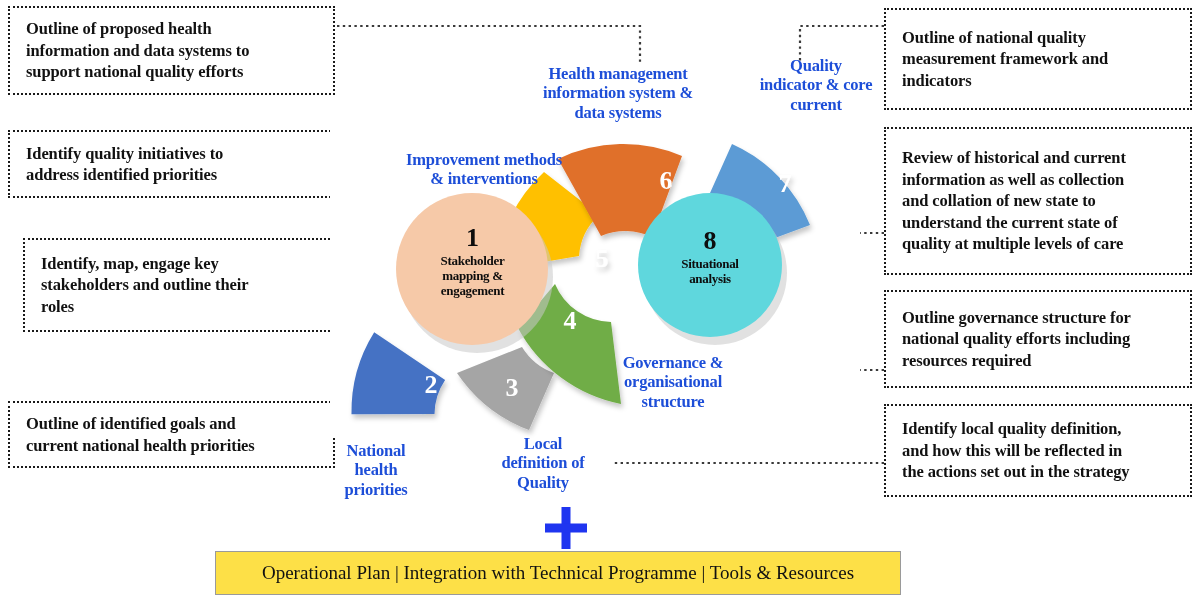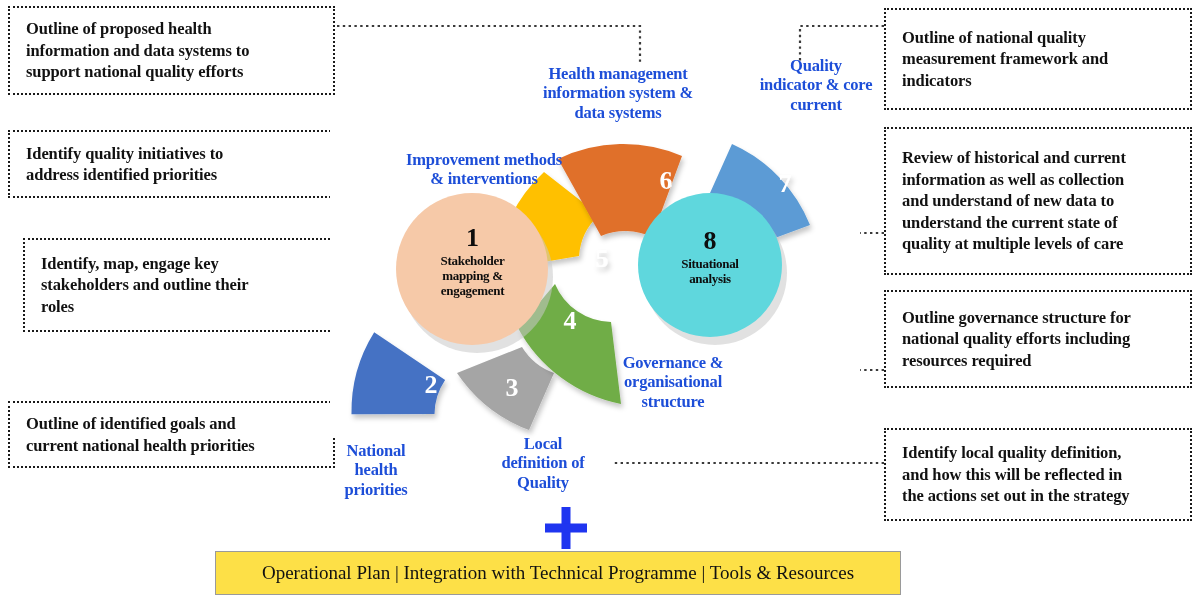--- a/index.html
+++ b/index.html
@@ -113,35 +113,35 @@
       <span>Outline of national quality</span>
       <span>measurement framework and</span>
       <span>indicators</span>
     </div>
   </div>
 
   <div class="desc-box" style="left:884px;top:127px;width:308px;height:148px;">
     <div>
       <span>Review of historical and current</span>
       <span>information as well as collection</span>
-      <span>and understand of new data to</span>
+      <span>and collation of new state to</span>
       <span>understand the current state of</span>
       <span>quality at multiple levels of care</span>
     </div>
   </div>
 
   <div class="desc-box" style="left:884px;top:290px;width:308px;height:98px;">
     <div>
       <span>Outline governance structure for</span>
       <span>national quality efforts including</span>
       <span>resources required</span>
     </div>
   </div>
 
-  <div class="desc-box" style="left:884px;top:428px;width:308px;height:93px;font-family:Liberation Serif, serif;">
+  <div class="desc-box" style="left:884px;top:404px;width:308px;height:93px;font-family:Liberation Serif, serif;">
     <div>
       <span>Identify local quality definition,</span>
       <span>and how this will be reflected in</span>
       <span>the actions set out in the strategy</span>
     </div>
   </div>
 
   <svg id="connectors" viewBox="0 0 1200 604">
     <g stroke="#3a3a3a" stroke-width="2.2" fill="none" stroke-dasharray="2.4 3.4" stroke-linecap="butt">
 

